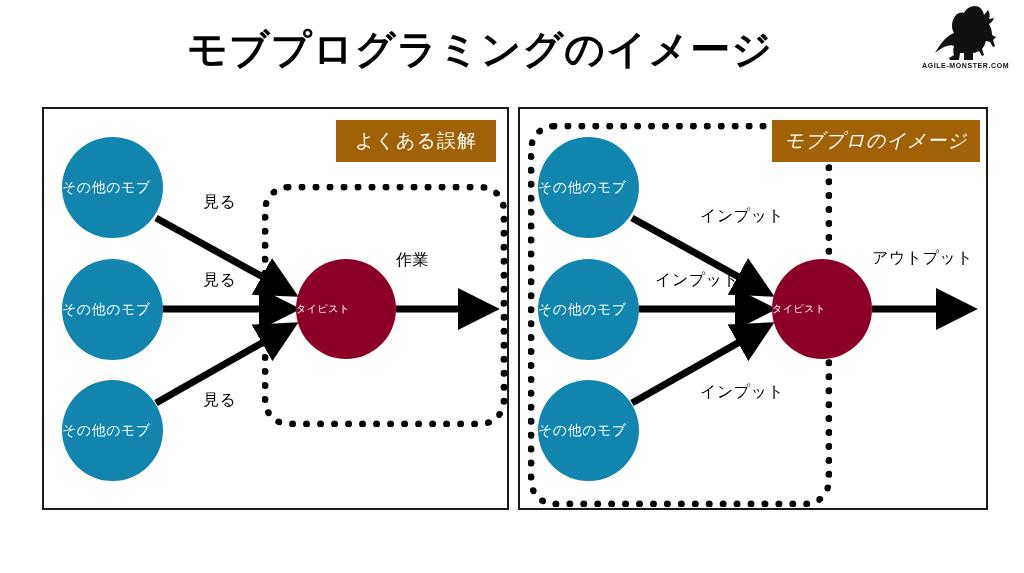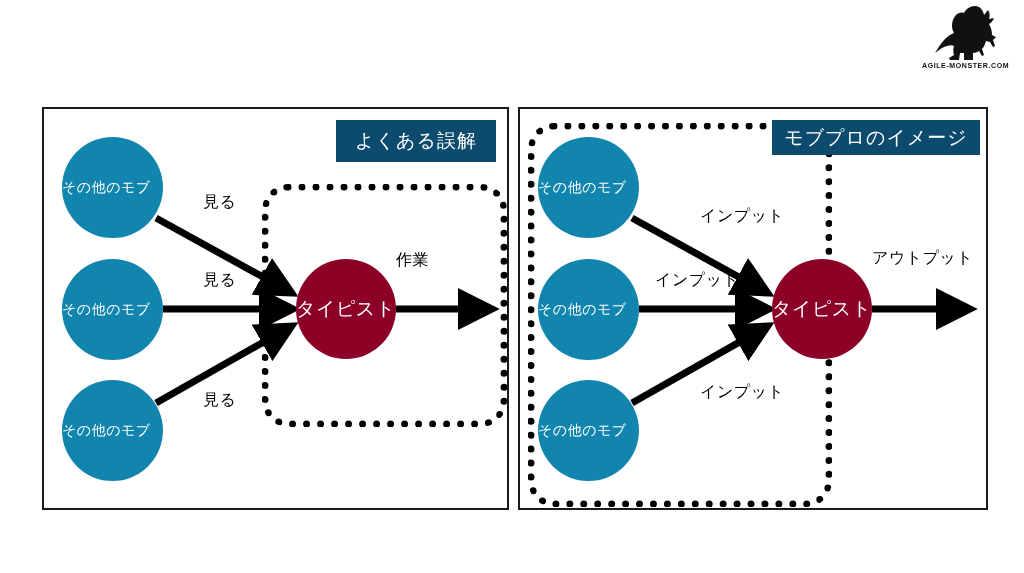--- a/index.html
+++ b/index.html
@@ -22,45 +22,45 @@
     text-align:center;font-size:7px;font-weight:700;letter-spacing:.6px;
     color:#111;margin-top:2px;white-space:nowrap;
   }
 
   
   .panel{position:absolute;border:2px solid #1a1a1a;background:#fff;}
   #panel-left {left:42px; top:107px; width:463px; height:399px;}
   #panel-right{left:518px;top:107px; width:466px; height:399px;}
 
   .panel-label{
-    position:absolute;background:#0c4a6e;color:#fff;
+    position:absolute;background:#a16207;color:#fff;
     font-size:19px;font-weight:400;letter-spacing:1px;
     display:flex;align-items:center;justify-content:center;
     white-space:nowrap;z-index:6;
   }
   #label-left {left:336px;top:120px;width:160px;height:42px;}
-  #label-right{left:772px;top:120px;width:208px;height:35px;}
+  #label-right{left:772px;top:120px;width:208px;height:42px;font-style:italic;}
 
   
   .dotted{
     position:absolute;border:7px dotted #000;border-radius:26px;
     background:transparent;z-index:1;
   }
   #dotted-left {left:262px;top:184px;width:231px;height:229px;}
   #dotted-right{left:528px;top:123px;width:290px;height:370px;}
 
   
   .circle{
     position:absolute;border-radius:50%;
     display:flex;align-items:center;justify-content:flex-start;
     color:#ffffff;font-size:14px;letter-spacing:.5px;white-space:nowrap;
     z-index:4;
   }
   .mob{background:#1185ad;width:101px;height:101px;}
-  .typist{background:#8c0027;width:100px;height:100px;font-size:19px;}
+  .typist{background:#8c0027;width:100px;height:100px;font-size:10px;}
 
   #mob-l1{left:62px; top:137px;}
   #mob-l2{left:62px; top:259px;}
   #mob-l3{left:62px; top:380px;}
   #typist-left{left:296px;top:259px;}
 
   #mob-r1{left:538px;top:137px;}
   #mob-r2{left:538px;top:259px;}
   #mob-r3{left:538px;top:380px;}
   #typist-right{left:772px;top:259px;}
@@ -81,20 +81,21 @@
   #lbl-r1{left:700px;top:206px;}
   #lbl-r2{left:655px;top:270px;}
   #lbl-r3{left:700px;top:382px;}
   #lbl-r4{left:872px;top:248px;font-family:Liberation Serif, serif;}
 </style>
 </head>
 <body>
 
 <div class="slide">
 
+  <div class="title">モブプログラミングのイメージ</div>
 
   <div class="logo">
     <span>
       <svg width="66" height="56" viewBox="0 0 66 56" aria-hidden="true">
         <path fill="#111111" d="M44 2c-5 0-9 3-11 7-3-1-6 0-8 2-3 3-4 7-4 11 0 3 1 5 2 7-3 1-6 3-9 6-4 4-7 9-10 14 4-3 8-6 12-7 3-1 5-1 7 0-1 3-1 6 0 9l-5 3 1 2h9l1-7h4v7h9v-7c2 0 4-1 6-2l3 5 2-1-2-6c2-2 3-5 4-8l4 1 3 5 2-1-2-6 3-3-4-2c0-4-1-8-3-11 2-1 4-3 5-6l-5 1c1-3 1-6-1-9l-4 5c-1-5-4-9-9-9z"></path>
       </svg>
     </span>
     <div class="logo-text">AGILE-MONSTER.COM</div>
   </div>
 

